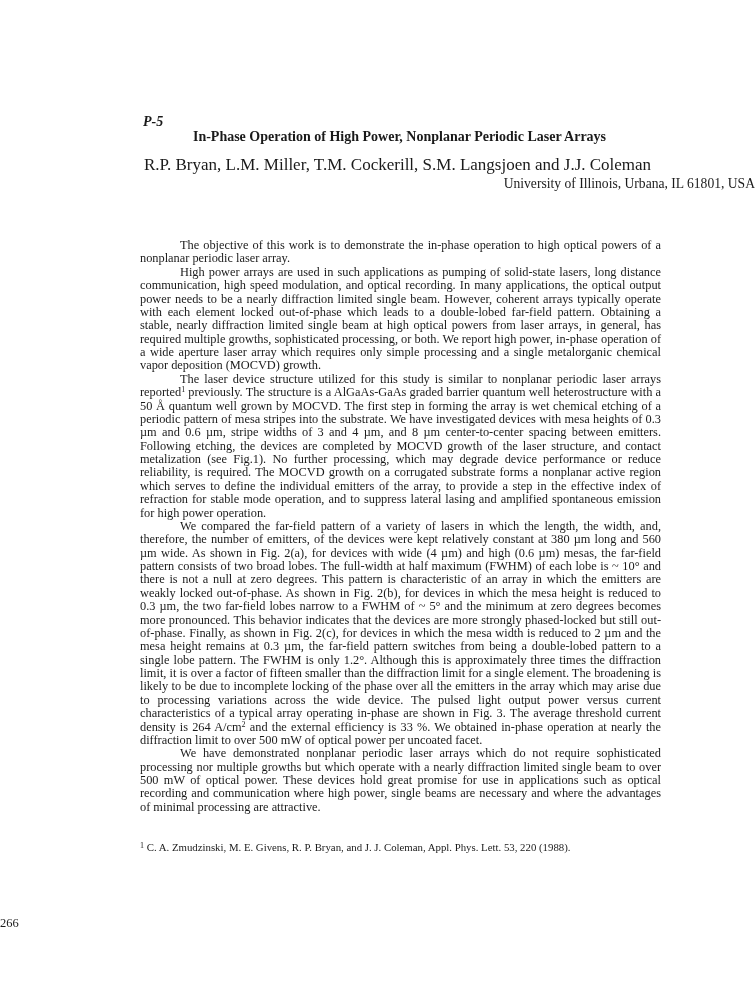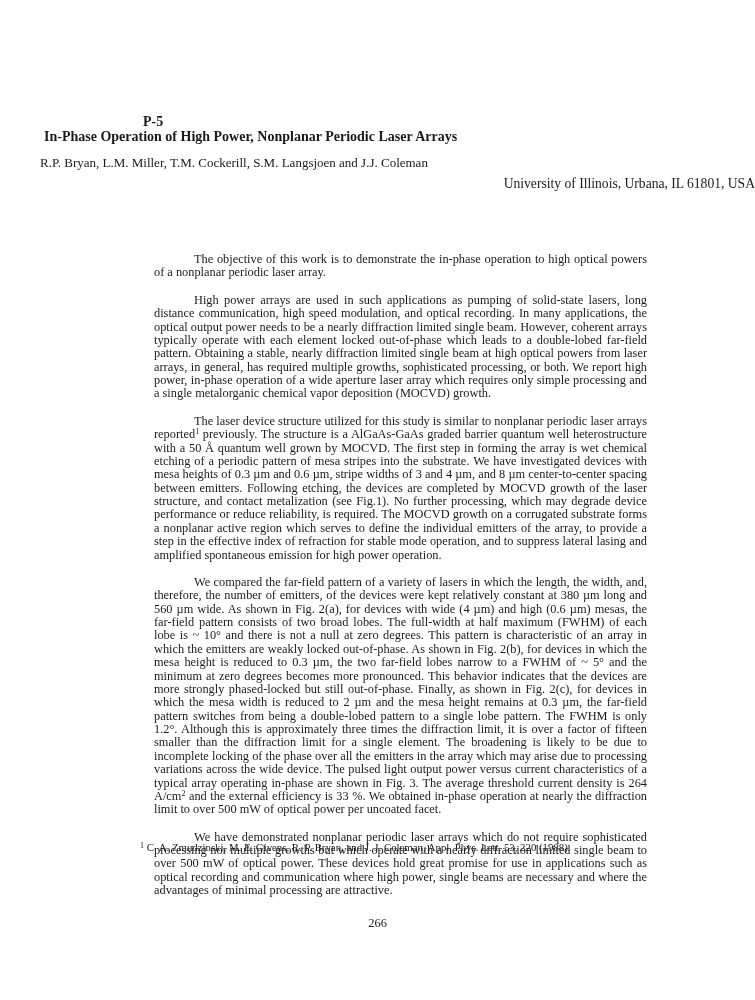--- a/index.html
+++ b/index.html
@@ -14,38 +14,40 @@
       overflow: hidden;
       font-family: "Liberation Serif", "DejaVu Serif", serif;
       color: #1a1a1a;
     }
     .paper-id {
       position: absolute;
       left: 143px;
       top: 114px;
       font-size: 14px;
       font-weight: bold;
+      font-style: italic;
     }
     .title {
       position: absolute;
       left: 0;
       width: 755px;
       top: 129px;
-      text-align: left;
+      text-align: center;
       font-size: 14px;
       font-weight: bold;
       padding-left: 44px;
       box-sizing: border-box;
     }
     .authors {
       position: absolute;
       left: 0;
       width: 755px;
       top: 155px;
-      font-size: 13px;
+      text-align: center;
+      font-size: 17px;
       padding-left: 40px;
       box-sizing: border-box;
     }
     .affiliation {
       position: absolute;
       left: 0;
       width: 755px;
       top: 176px;
       text-align: right;
       font-size: 13.6px;
@@ -55,41 +57,41 @@
     .body-text {
       position: absolute;
       left: 140px;
       top: 239px;
       width: 521px;
       font-size: 12.35px;
       line-height: 13.38px;
       text-align: justify;
     }
     .body-text p {
-      margin: 14px;
+      margin: 0;
       text-indent: 40px;
     }
     .footnote {
       position: absolute;
       left: 140px;
       top: 839px;
       width: 521px;
       font-size: 10.8px;
       line-height: 13px;
     }
     .footnote sup {
       font-size: 8px;
       vertical-align: 3px;
     }
     .page-number {
       position: absolute;
       left: 0;
       width: 755px;
       top: 916px;
-      text-align: center;
+      text-align: left;
       font-size: 12.5px;
     }
     sup.ref {
       font-size: 8px;
       vertical-align: 4px;
       line-height: 0;
     }
   </style>
 </head>
 <body>

